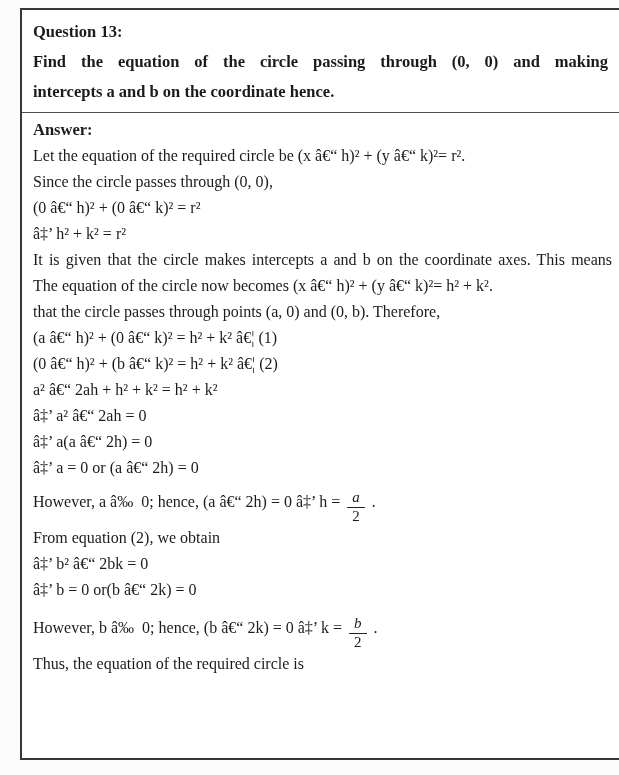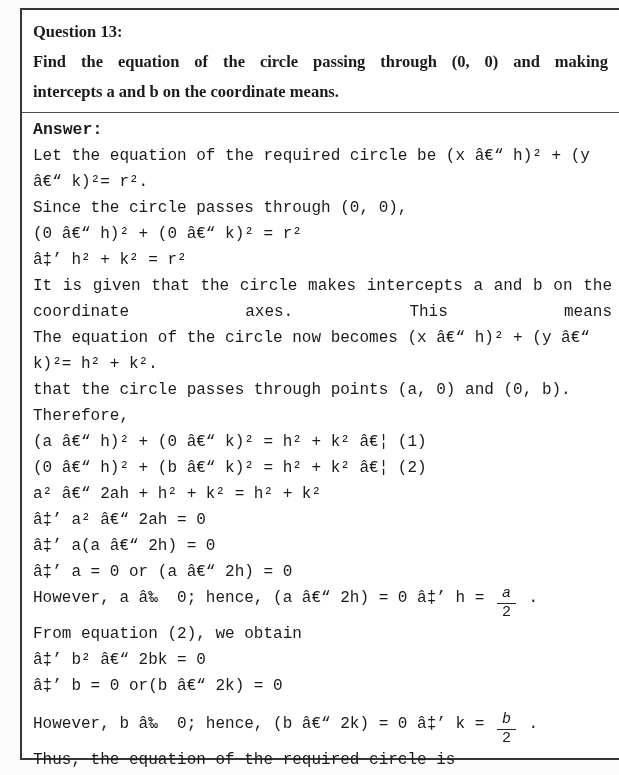--- a/index.html
+++ b/index.html
@@ -29,26 +29,25 @@
     padding: 7px 11px 0 11px;
     font-weight: bold;
     font-size: 16.5px;
     line-height: 30px;
   }
   .answer-cell {
     box-sizing: border-box;
     padding: 4px 7px 0 11px;
     font-size: 16px;
     line-height: 26px;
-    font-family: Liberation Mono, monospace;
   }
   .a-label { font-weight: bold; font-size: 16.5px; }
   .justify { text-align: justify; text-align-last: justify; }
   .text-line { min-height: 26px; }
-  .frac-line { }
+  .frac-line { margin-top: 8px; }
   .frac-line.gap-above { margin-top: 12px; }
   .frac {
     display: inline-block;
     vertical-align: -14px;
     text-align: center;
     line-height: 1.05;
     margin: 0 3px;
   }
   .frac .num {
     display: block;
@@ -63,21 +62,21 @@
     padding-top: 1px;
   }
 </style>
 </head>
 <body>
 
 <div class="qa-box">
   <div class="question-cell">
     <div>Question 13:</div>
     <div class="justify">Find the equation of the circle passing through (0, 0) and making</div>
-    <div>intercepts a and b on the coordinate means.</div>
+    <div>intercepts a and b on the coordinate hence.</div>
   </div>
   <div class="answer-cell">
     <div class="a-label">Answer:</div>
     <div id="answer-lines">
         <div class="text-line">Let the equation of the required circle be (x â€“ h)² + (y â€“ k)²= r².</div>
         <div class="text-line">Since the circle passes through (0, 0),</div>
         <div class="text-line">(0 â€“ h)² + (0 â€“ k)² = r²</div>
         <div class="text-line">â‡’ h² + k² = r²</div>
         <div class="text-line justify">It is given that the circle makes intercepts a and b on the coordinate axes. This means</div>
         <div class="text-line">The equation of the circle now becomes (x â€“ h)² + (y â€“ k)²= h² + k².</div>

